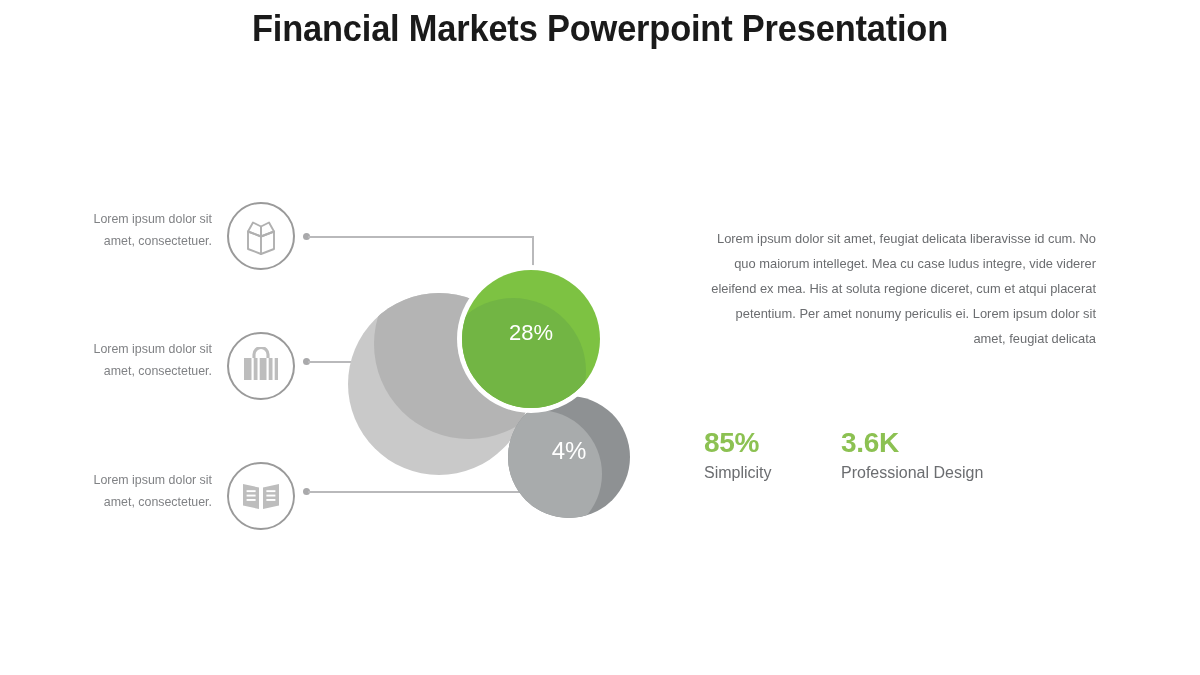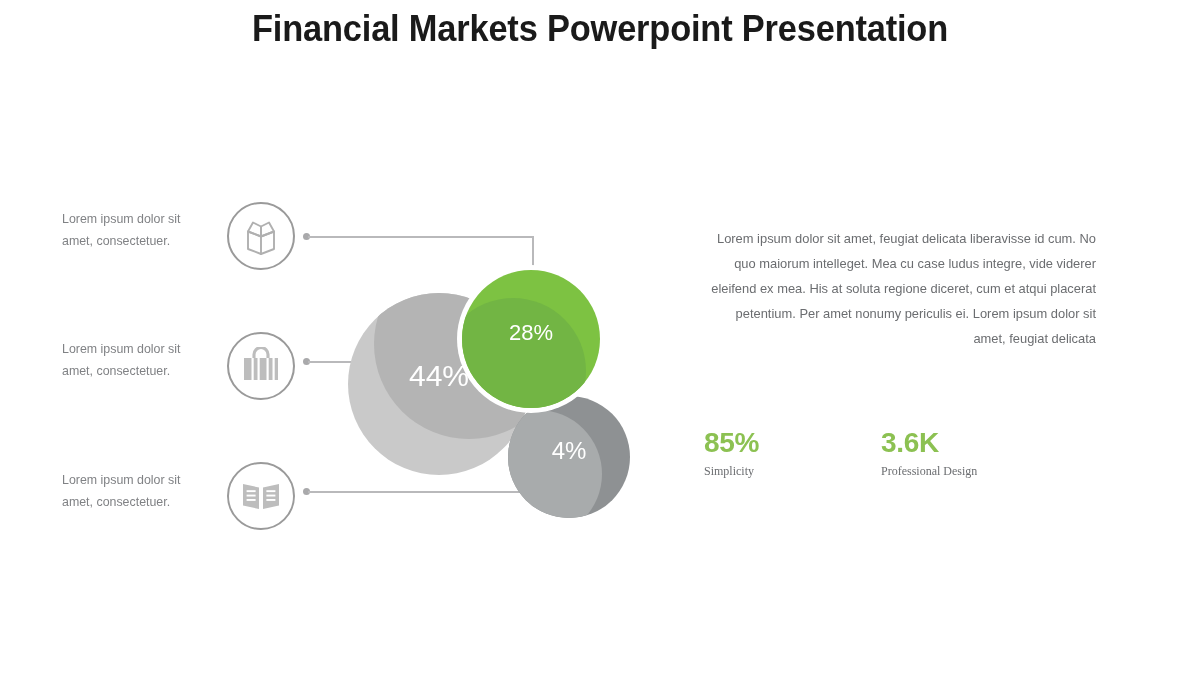--- a/index.html
+++ b/index.html
@@ -30,21 +30,21 @@
     letter-spacing: -0.2px;
     white-space: nowrap;
     transform: scaleX(0.93);
   }
 
   
   .left-label {
     position: absolute;
     width: 150px;
     left: 62px;
-    text-align: left;
+    text-align: right;
     font-size: 12.4px;
     line-height: 22px;
     color: #808285;
   }
   .left-label.l1 { top: 208px; }
   .left-label.l2 { top: 338px; }
   .left-label.l3 { top: 469px; }
 
   
   .icon-circle {
@@ -167,33 +167,32 @@
     color: #6b6d70;
     text-align: right;
   }
 
   
   .stat {
     position: absolute;
     top: 428px;
   }
   .stat.s1 { left: 704px; }
-  .stat.s2 { left: 841px; margin-left: 40px; }
+  .stat.s2 { left: 841px; }
   .stat .num {
     font-size: 28px;
     font-weight: bold;
     color: #8cc152;
     line-height: 1.1;
     letter-spacing: -0.3px;
   }
   .stat .cap {
-    font-size: 12px;
+    font-size: 16px;
     color: #6b6d70;
     margin-top: 5px;
-    font-family: Liberation Serif, serif;
   }
 </style>
 </head>
 <body>
 
 <div class="slide-title">Financial Markets Powerpoint Presentation</div>
 
 <div class="left-label l1">Lorem ipsum dolor sit amet, consectetuer.</div>
 <div class="left-label l2">Lorem ipsum dolor sit amet, consectetuer.</div>
 <div class="left-label l3">Lorem ipsum dolor sit amet, consectetuer.</div>
@@ -253,21 +252,20 @@
 <div class="conn-line c1-v"></div>
 
 <div class="conn-dot c2-dot"></div>
 <div class="conn-line c2-h"></div>
 
 <div class="conn-dot c3-dot"></div>
 <div class="conn-line c3-h"></div>
 
 <div class="bubble b44">
   <div class="shade"></div>
-  <div class="val">44%</div>
 </div>
 
 <div class="bubble b4">
   <div class="shade"></div>
   <div class="val">4%</div>
 </div>
 
 <div class="b28-ring">
   <div class="bubble b28">
     <div class="shade"></div>

